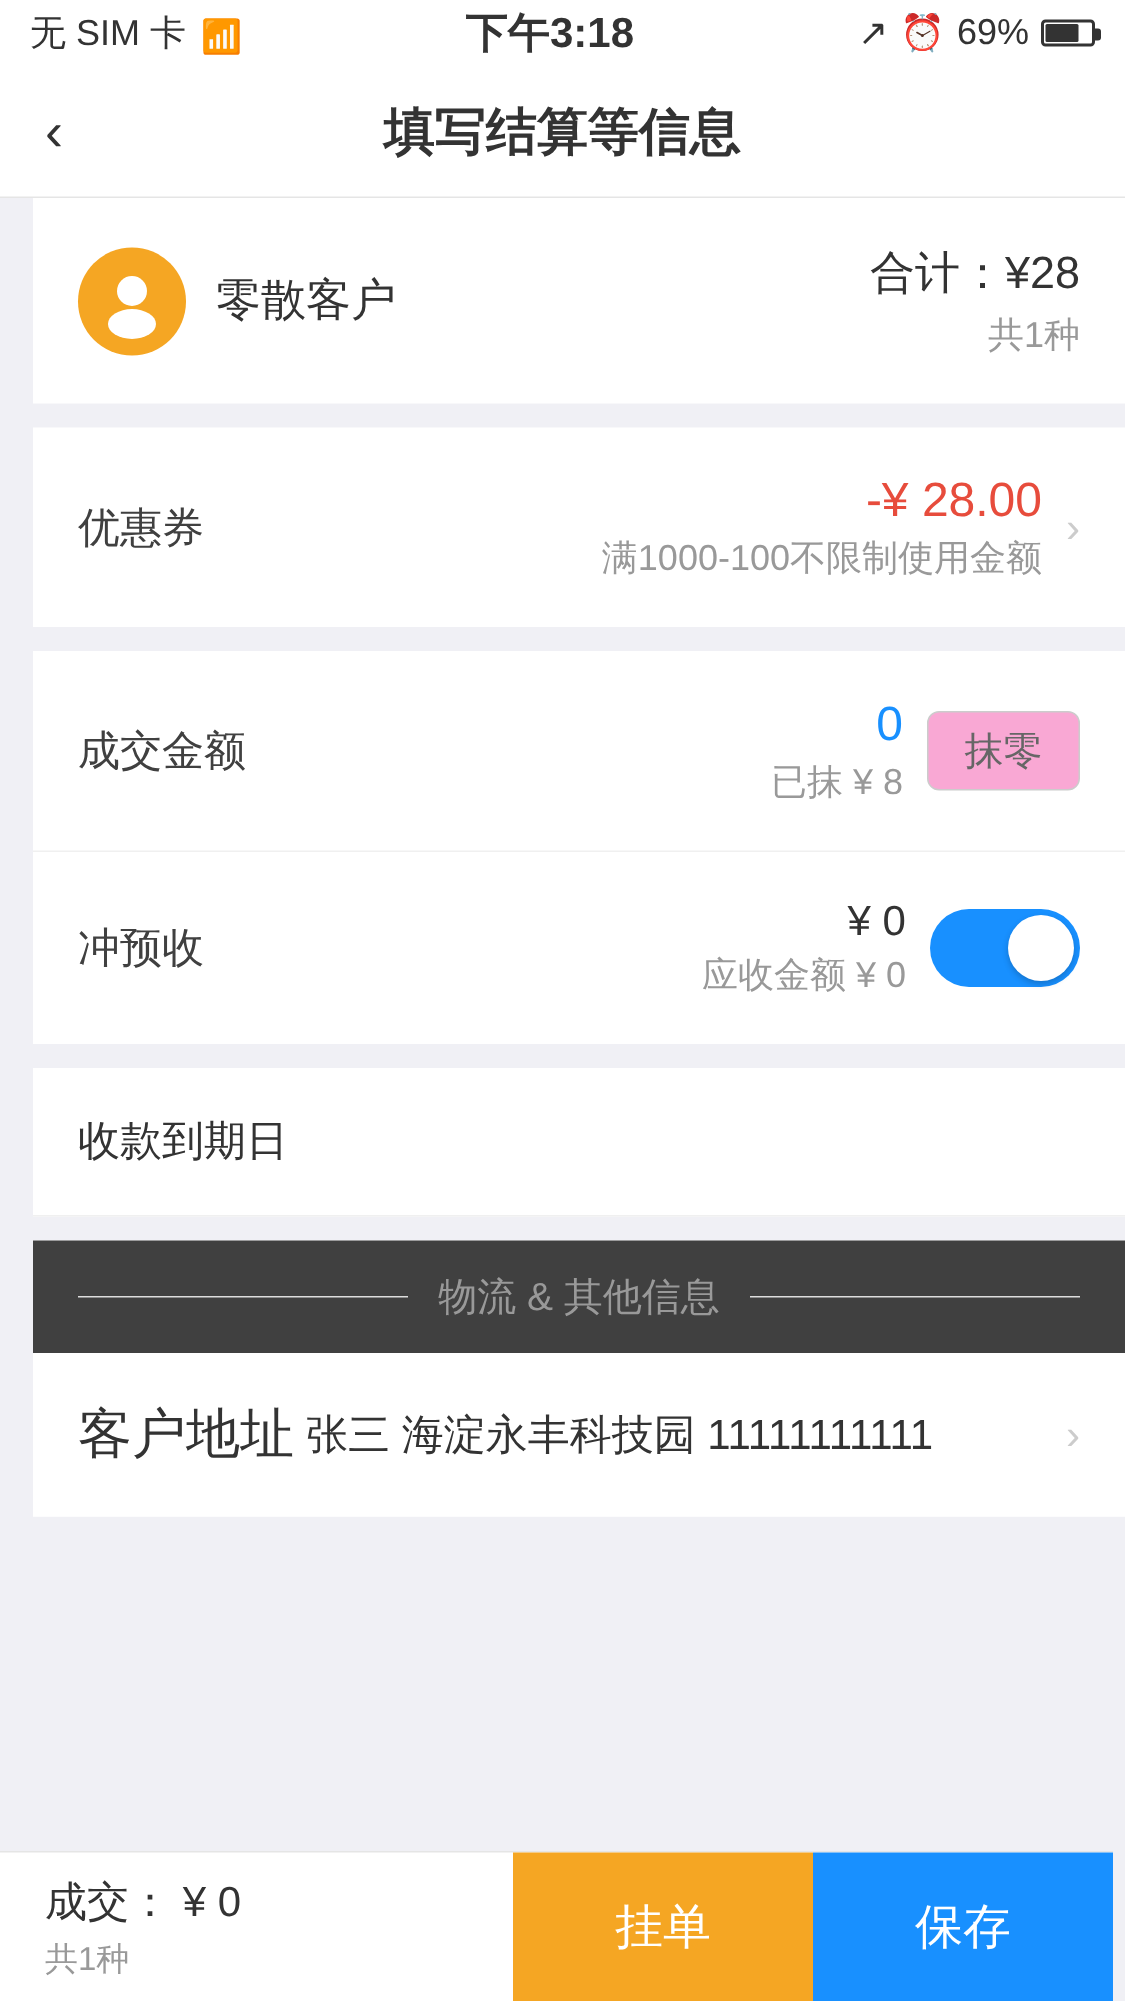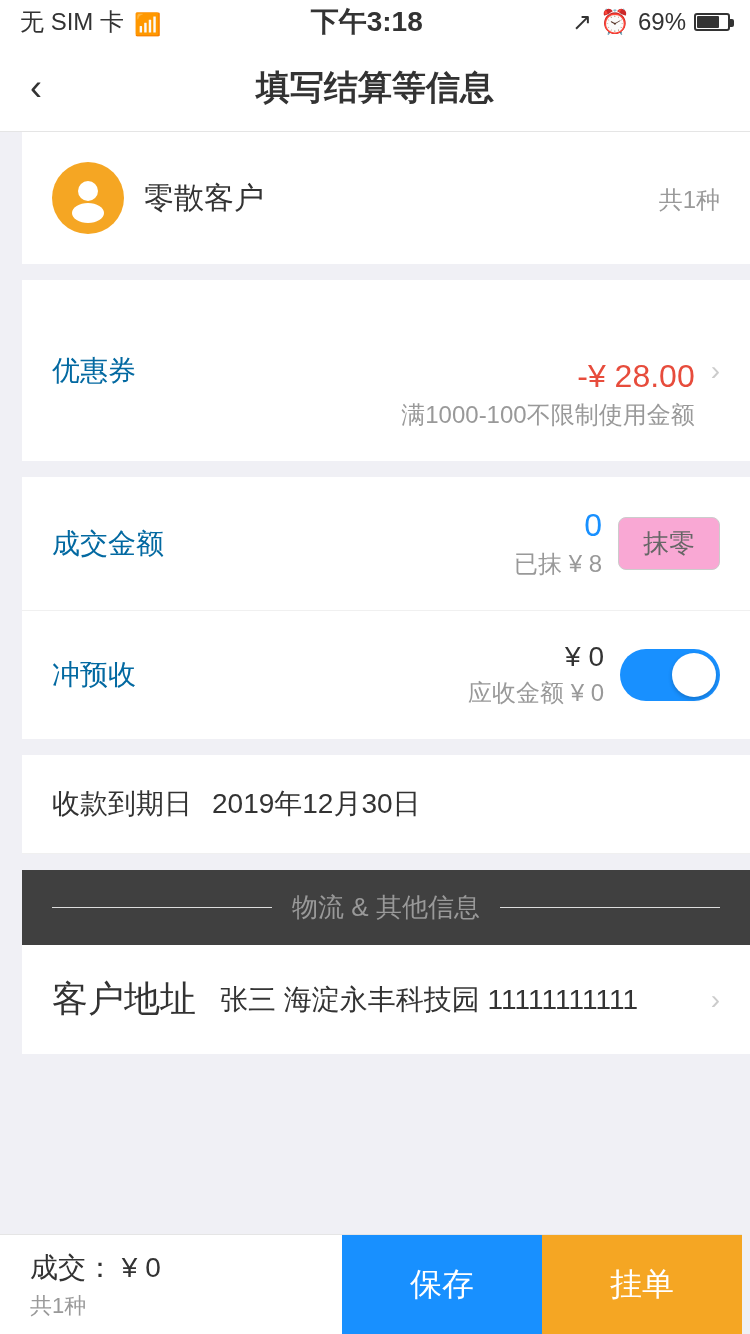--- a/index.html
+++ b/index.html
@@ -109,26 +109,26 @@
     
     .row-item {
       display: flex;
       align-items: center;
       justify-content: space-between;
       padding: 30px 30px;
       border-bottom: 1px solid #f0f0f0;
       background: #fff;
     }
     .row-item:last-child { border-bottom: none; }
-    .row-label { font-size: 28px; color: #0369a1; }
+    .row-label { font-size: 28px; color: #404040; }
     .row-right { display: flex; align-items: center; gap: 16px; }
     .row-value { font-size: 28px; color: #333; text-align: right; }
     .row-sub { font-size: 24px; color: #999; margin-top: 4px; }
     .row-value-blue { font-size: 32px; color: #1890ff; font-weight: 500; }
-    .row-value-red { font-size: 32px; color: #e74c3c; font-weight: 500; margin-top: 48px; }
+    .row-value-red { font-size: 32px; color: #e74c3c; font-weight: 500; }
     .chevron { color: #ccc; font-size: 28px; }
 
     
     .btn-round-zero {
       border: 1px solid #ccc;
       border-radius: 8px;
       padding: 8px 24px;
       font-size: 26px;
       color: #666;
       background: #f9a8d4;
@@ -194,21 +194,21 @@
 
     
     .address-row {
       display: flex;
       align-items: center;
       justify-content: space-between;
       padding: 30px 30px;
       background: #fff;
     }
     .address-label { font-size: 36px; color: #333; white-space: nowrap; flex-shrink: 0; }
-    .address-value { font-size: 28px; color: #333; flex: 1; margin-left: 24px; }
+    .address-value { font-size: 28px; color: #333; flex: 1; margin-left: 8px; }
 
     
     .bottom-bar {
       position: fixed;
       bottom: 0;
       width: 742px;
       height: 100px;
       display: flex;
       align-items: center;
       background: #fff;
@@ -269,20 +269,21 @@
       <div class="customer-left">
         <div class="avatar">
           <svg viewBox="0 0 50 50" fill="none" xmlns="http://www.w3.org/2000/svg">
             <circle cx="25" cy="18" r="10" fill="#fff"></circle>
             <ellipse cx="25" cy="40" rx="16" ry="10" fill="#fff"></ellipse>
           </svg>
         </div>
         <span class="customer-name">零散客户</span>
       </div>
       <div class="customer-right">
+        <div class="total-amount">合计：¥28</div>
         <div class="total-count">共1种</div>
       </div>
     </div>
   </div>
 
   <div class="section">
     <div class="row-item">
       <span class="row-label">优惠券</span>
       <div class="row-right">
         <div style="text-align:right;">
@@ -317,21 +318,20 @@
           <div class="toggle-knob"></div>
         </div>
       </div>
     </div>
   </div>
 
   <div class="section">
 
     <div class="due-date-row">
       <span class="due-date-label">收款到期日</span>
-      <span class="due-date-value">2019年12月30日</span>
     </div>
   </div>
 
   <div class="section-group">
     <div class="logistics-header">
       <span>物流 &amp; 其他信息</span>
     </div>
 
     <div class="address-row">
       <span class="address-label">客户地址</span>
@@ -343,15 +343,15 @@
 </div>
 
 <div class="bottom-bar">
   <div class="bottom-summary">
     <div class="bottom-deal">
       <span>成交：</span>
       <span>¥ 0</span>
     </div>
     <div class="bottom-count">共1种</div>
   </div>
+  <button class="bottom-btn btn-hold">挂单</button>
   <button class="bottom-btn btn-save">保存</button>
-  <button class="bottom-btn btn-hold">挂单</button>
 </div>
 
 </body></html>

